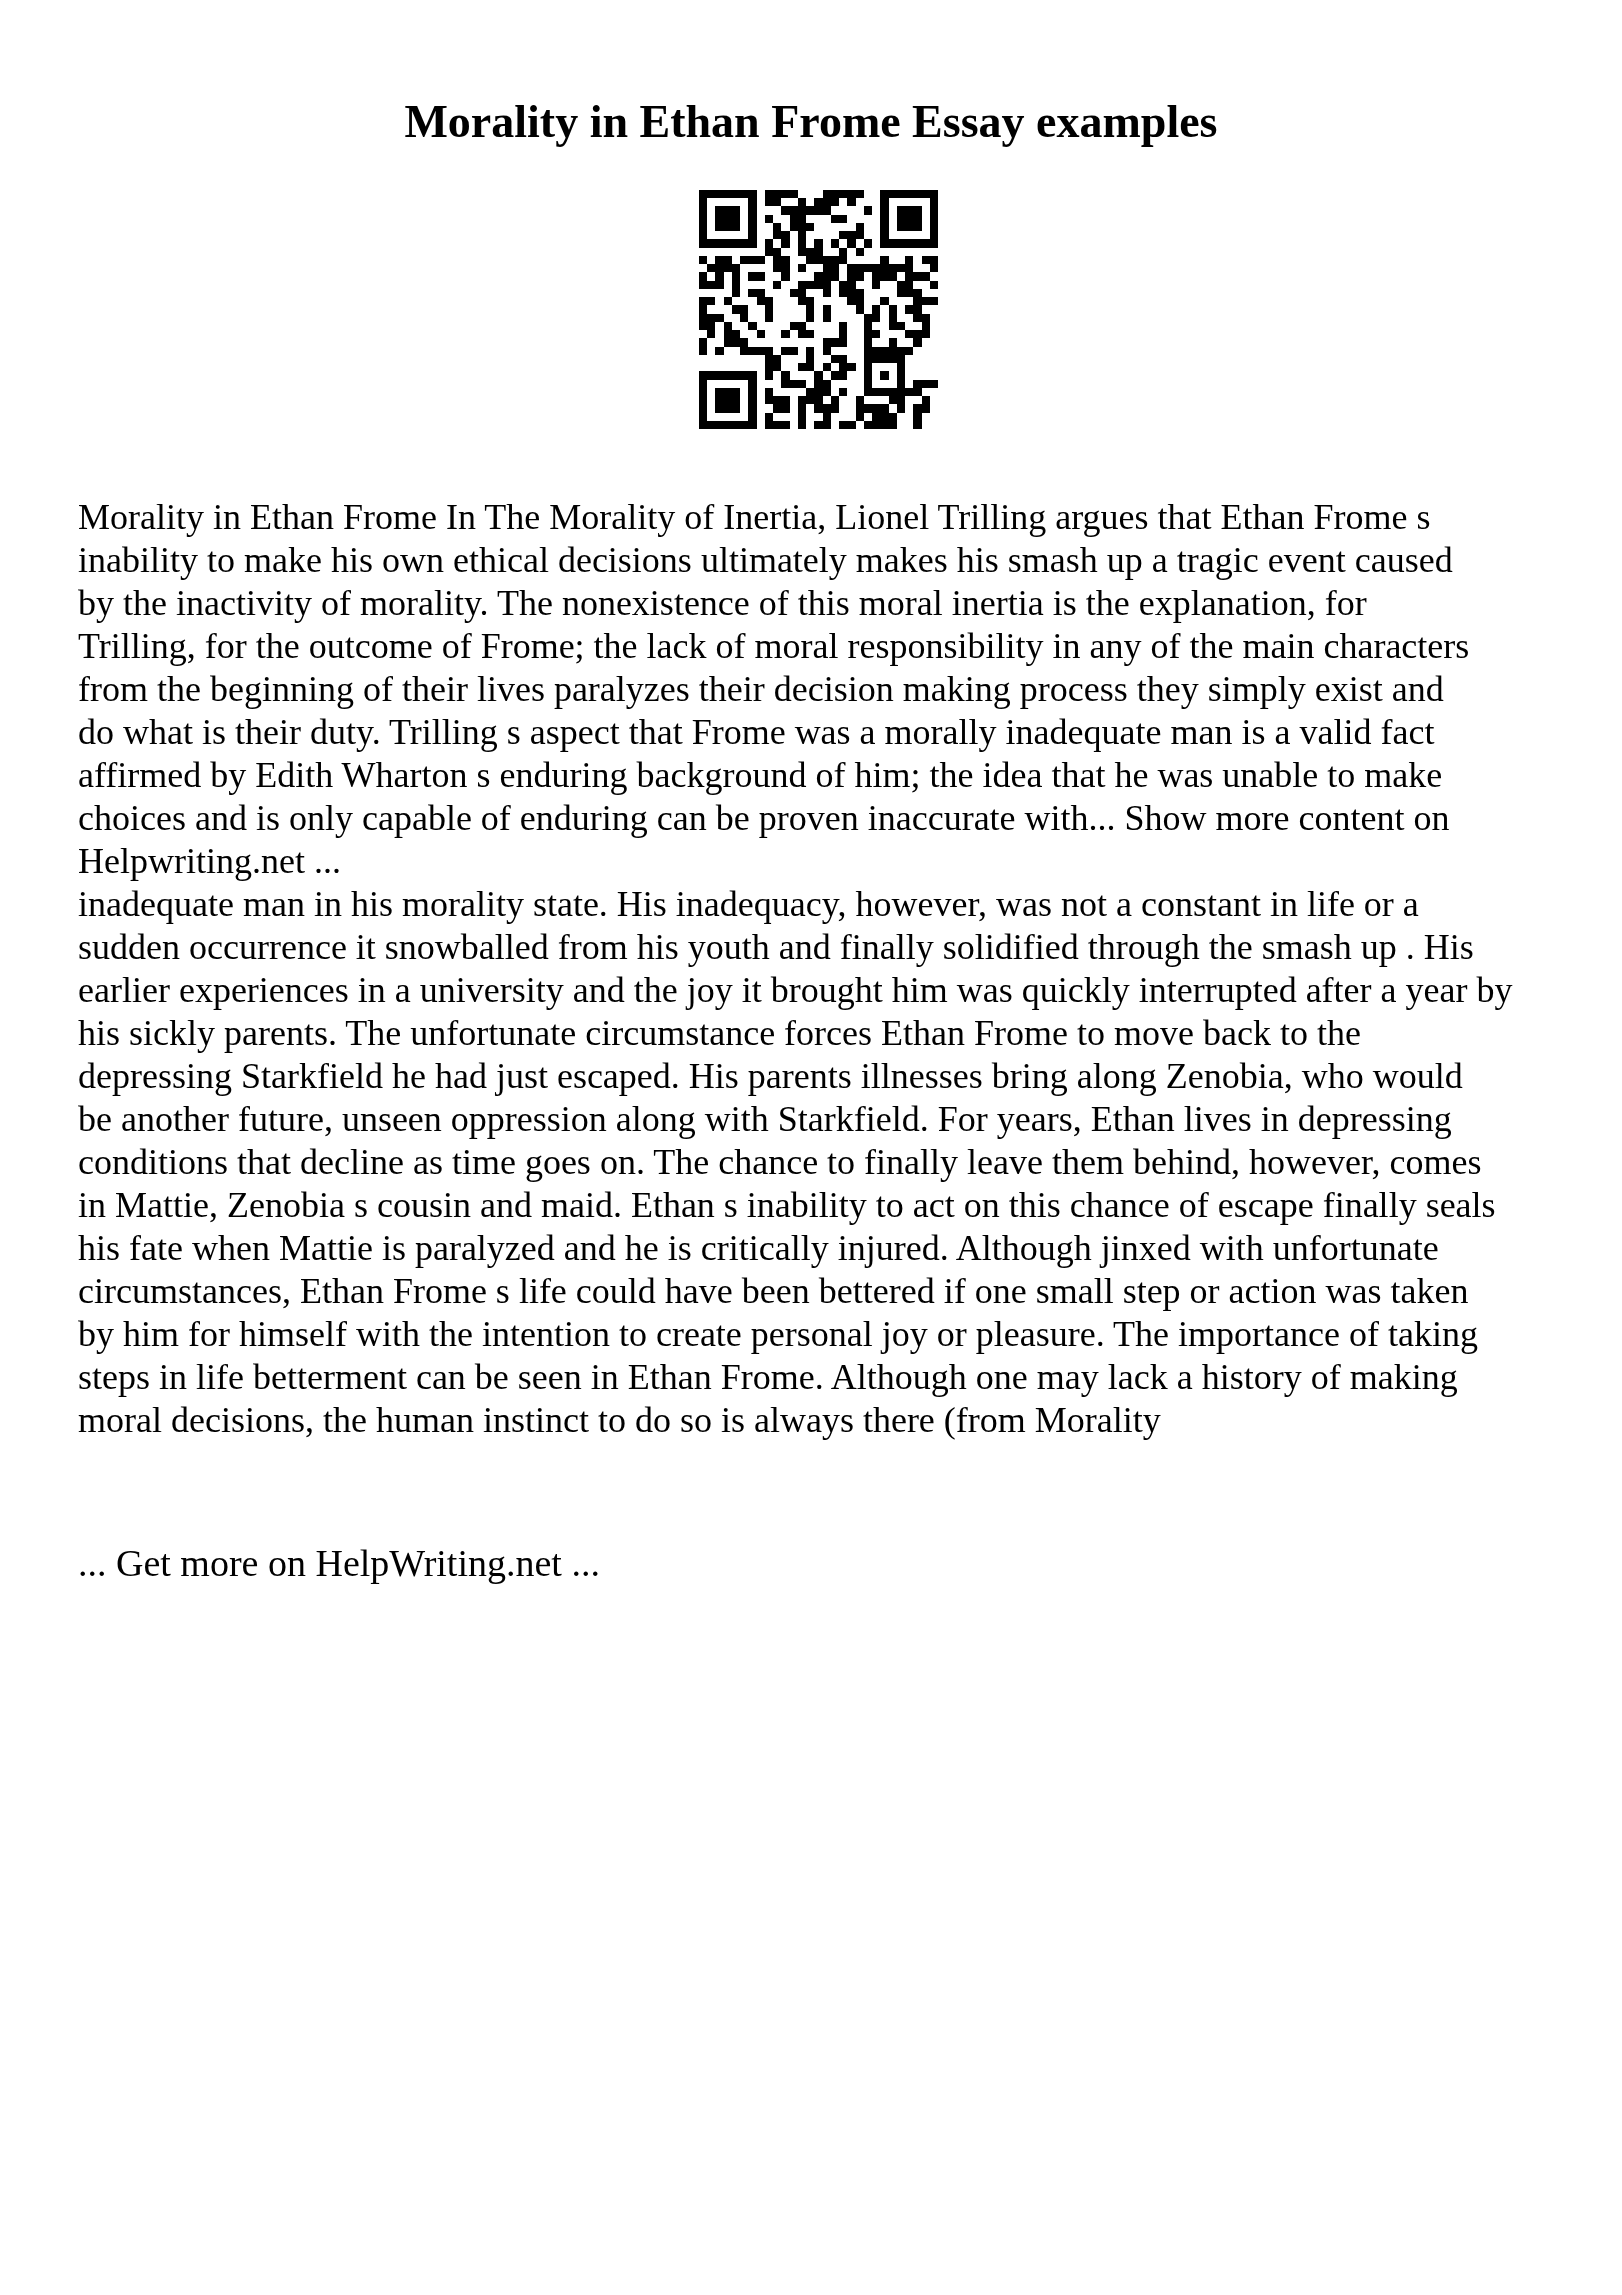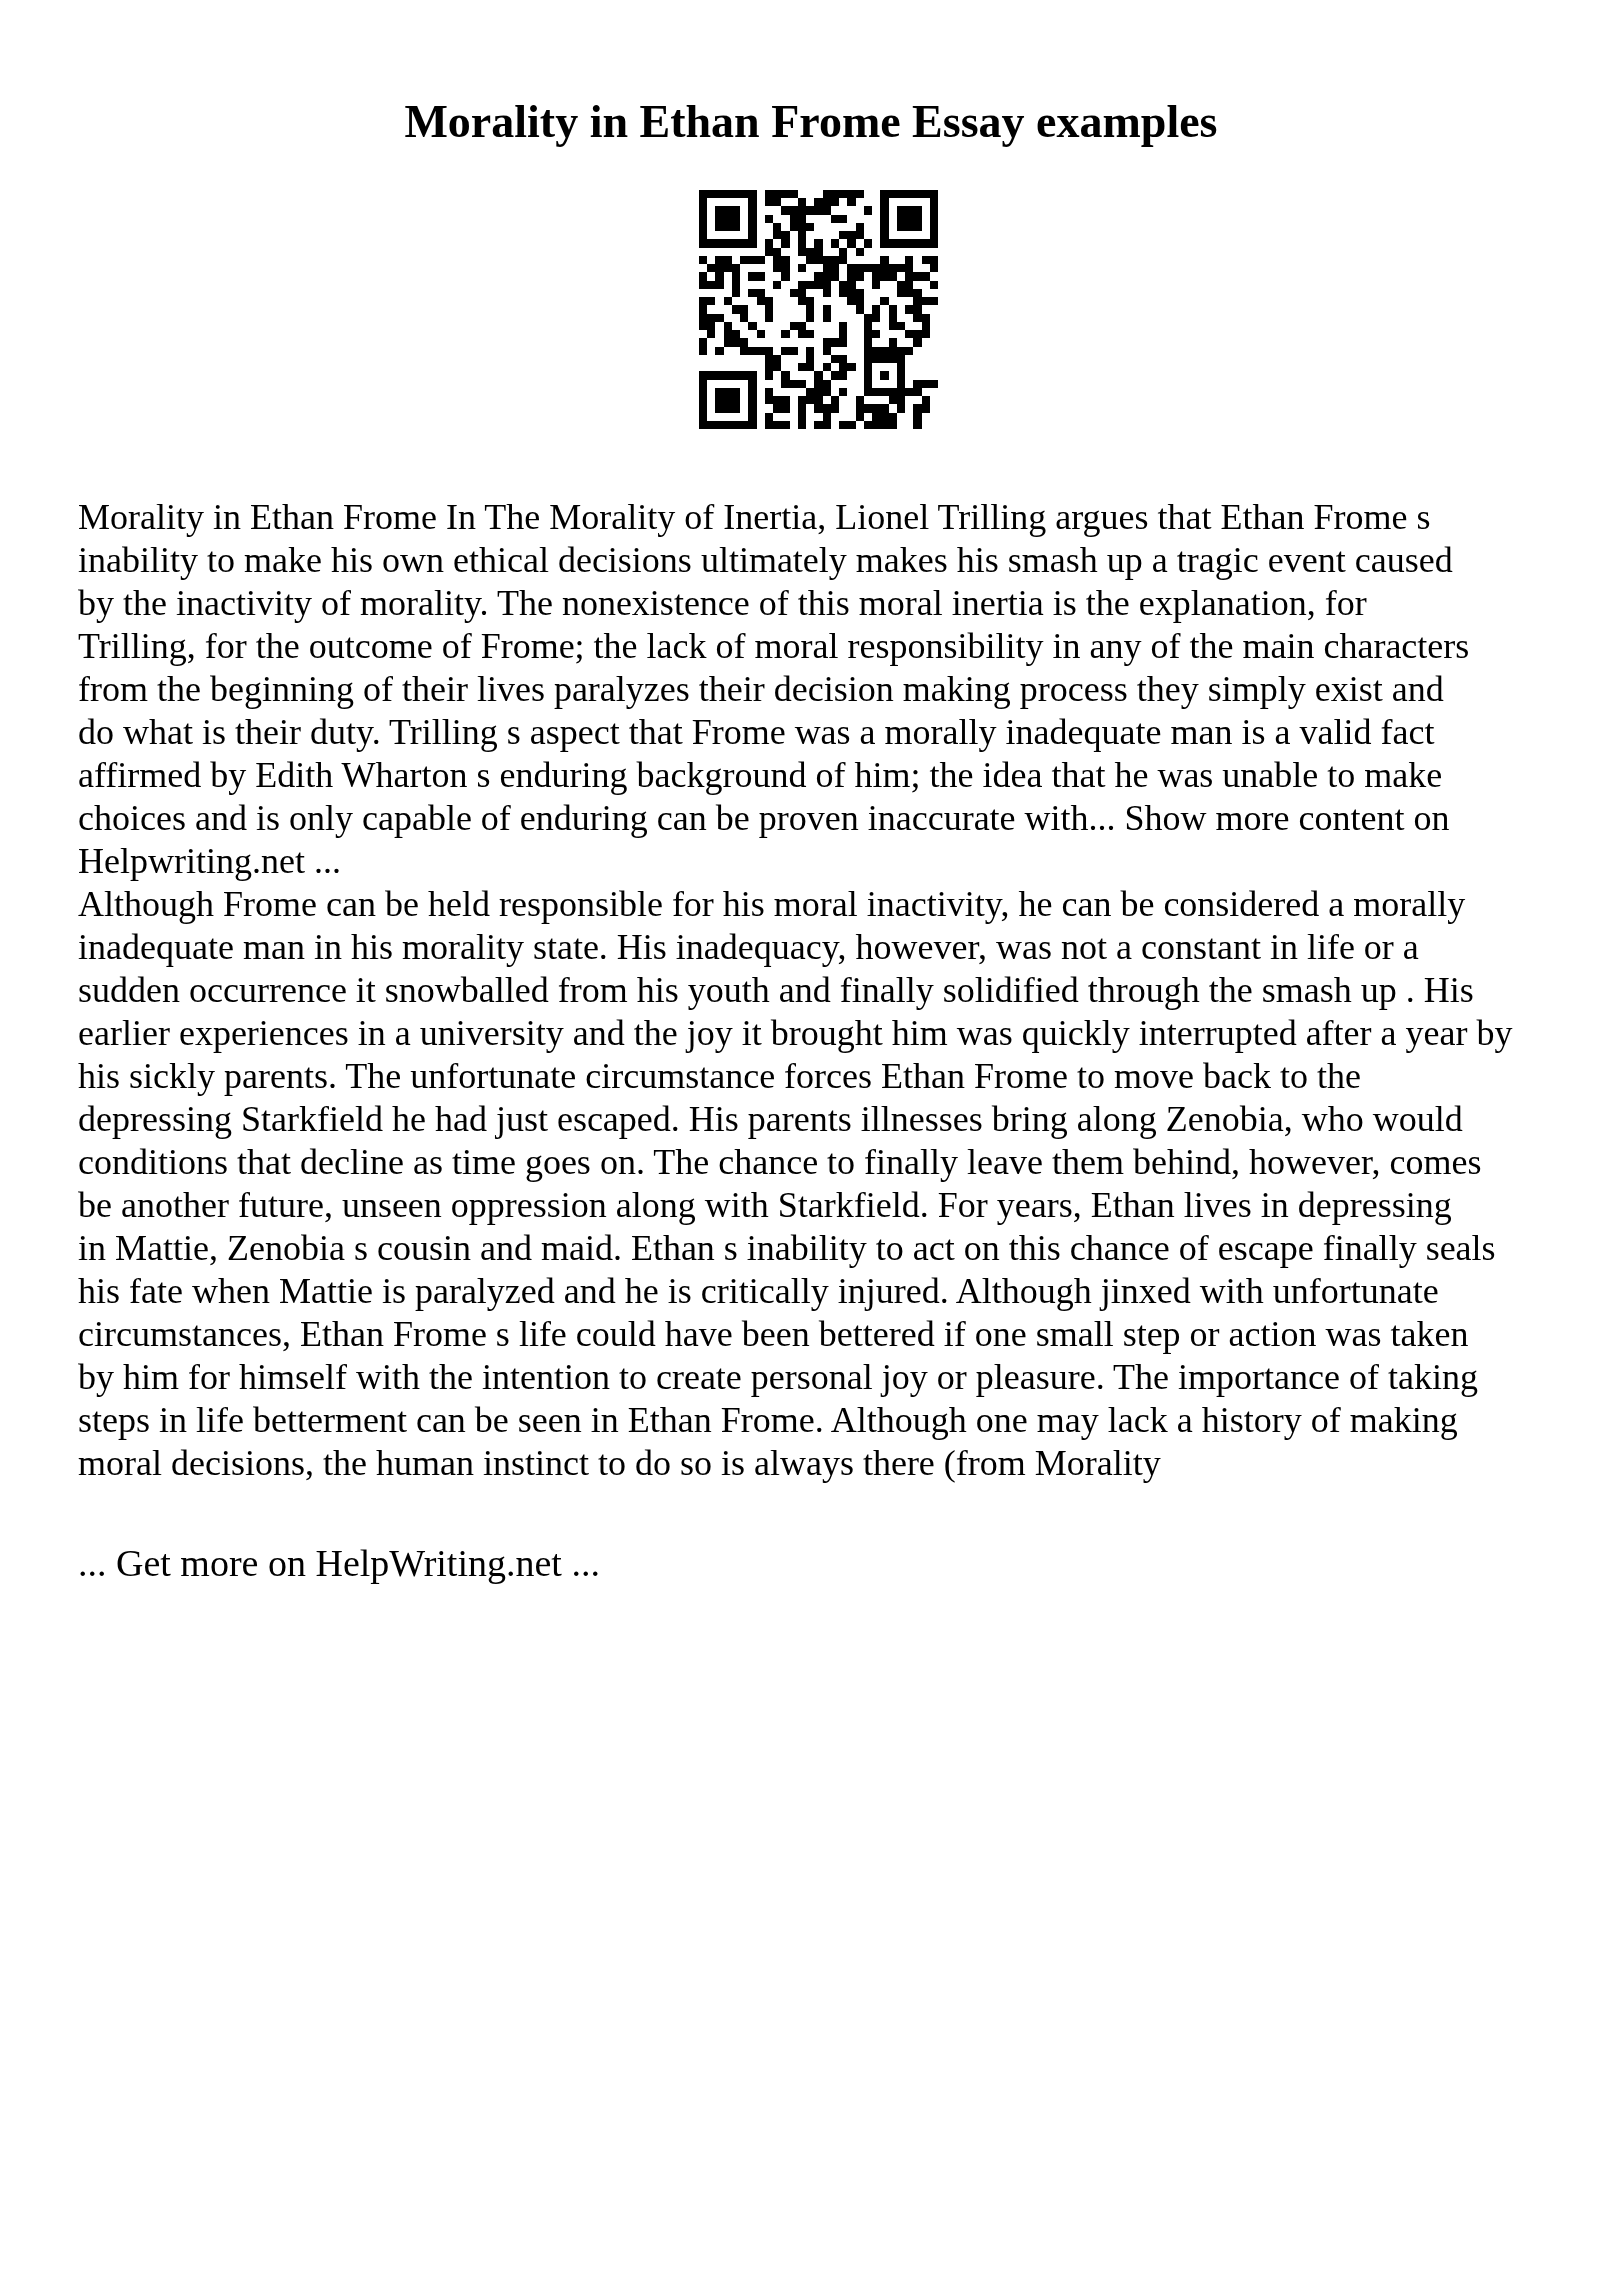--- a/index.html
+++ b/index.html
@@ -207,28 +207,27 @@
       <span class="line">inability to make his own ethical decisions ultimately makes his smash up a tragic event caused</span>
       <span class="line">by the inactivity of morality. The nonexistence of this moral inertia is the explanation, for</span>
       <span class="line">Trilling, for the outcome of Frome; the lack of moral responsibility in any of the main characters</span>
       <span class="line">from the beginning of their lives paralyzes their decision making process they simply exist and</span>
       <span class="line">do what is their duty. Trilling s aspect that Frome was a morally inadequate man is a valid fact</span>
       <span class="line">affirmed by Edith Wharton s enduring background of him; the idea that he was unable to make</span>
       <span class="line">choices and is only capable of enduring can be proven inaccurate with... Show more content on</span>
       <span class="line">Helpwriting.net ...</span>
     </div>
     <div>
-      <span class="line">Although Frome can be held responsible for his moral inactivity, he can be considered a morally</span>
       <span class="line">inadequate man in his morality state. His inadequacy, however, was not a constant in life or a</span>
       <span class="line">sudden occurrence it snowballed from his youth and finally solidified through the smash up . His</span>
       <span class="line">earlier experiences in a university and the joy it brought him was quickly interrupted after a year by</span>
       <span class="line">his sickly parents. The unfortunate circumstance forces Ethan Frome to move back to the</span>
       <span class="line">depressing Starkfield he had just escaped. His parents illnesses bring along Zenobia, who would</span>
+      <span class="line">be another future, unseen oppression along with Starkfield. For years, Ethan lives in depressing</span>
       <span class="line">conditions that decline as time goes on. The chance to finally leave them behind, however, comes</span>
-      <span class="line">be another future, unseen oppression along with Starkfield. For years, Ethan lives in depressing</span>
       <span class="line">in Mattie, Zenobia s cousin and maid. Ethan s inability to act on this chance of escape finally seals</span>
       <span class="line">his fate when Mattie is paralyzed and he is critically injured. Although jinxed with unfortunate</span>
       <span class="line">circumstances, Ethan Frome s life could have been bettered if one small step or action was taken</span>
       <span class="line">by him for himself with the intention to create personal joy or pleasure. The importance of taking</span>
       <span class="line">steps in life betterment can be seen in Ethan Frome. Although one may lack a history of making</span>
       <span class="line">moral decisions, the human instinct to do so is always there (from Morality</span>
     </div>
   </div>
 
   <div class="more">... Get more on HelpWriting.net ...</div>

